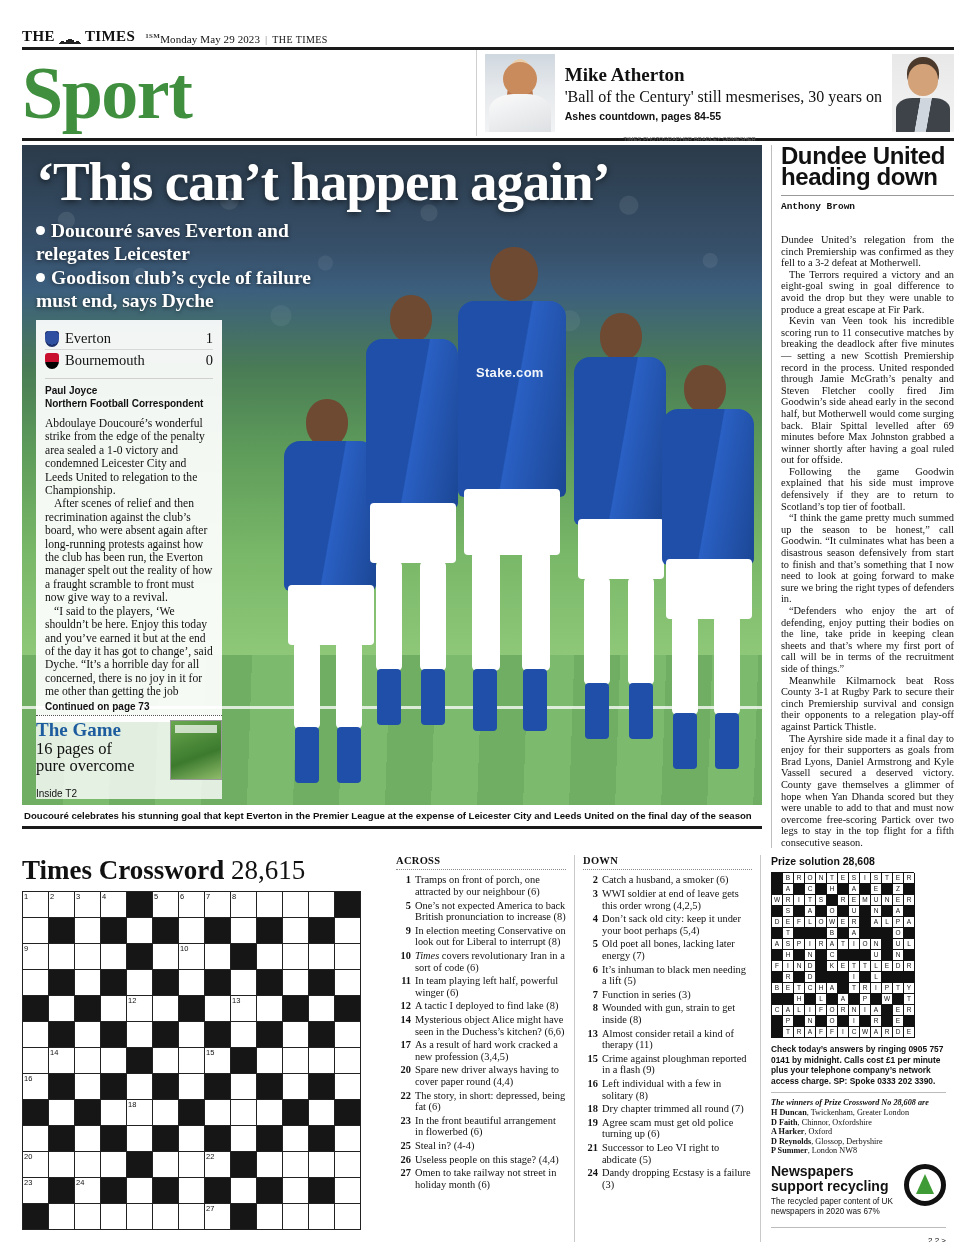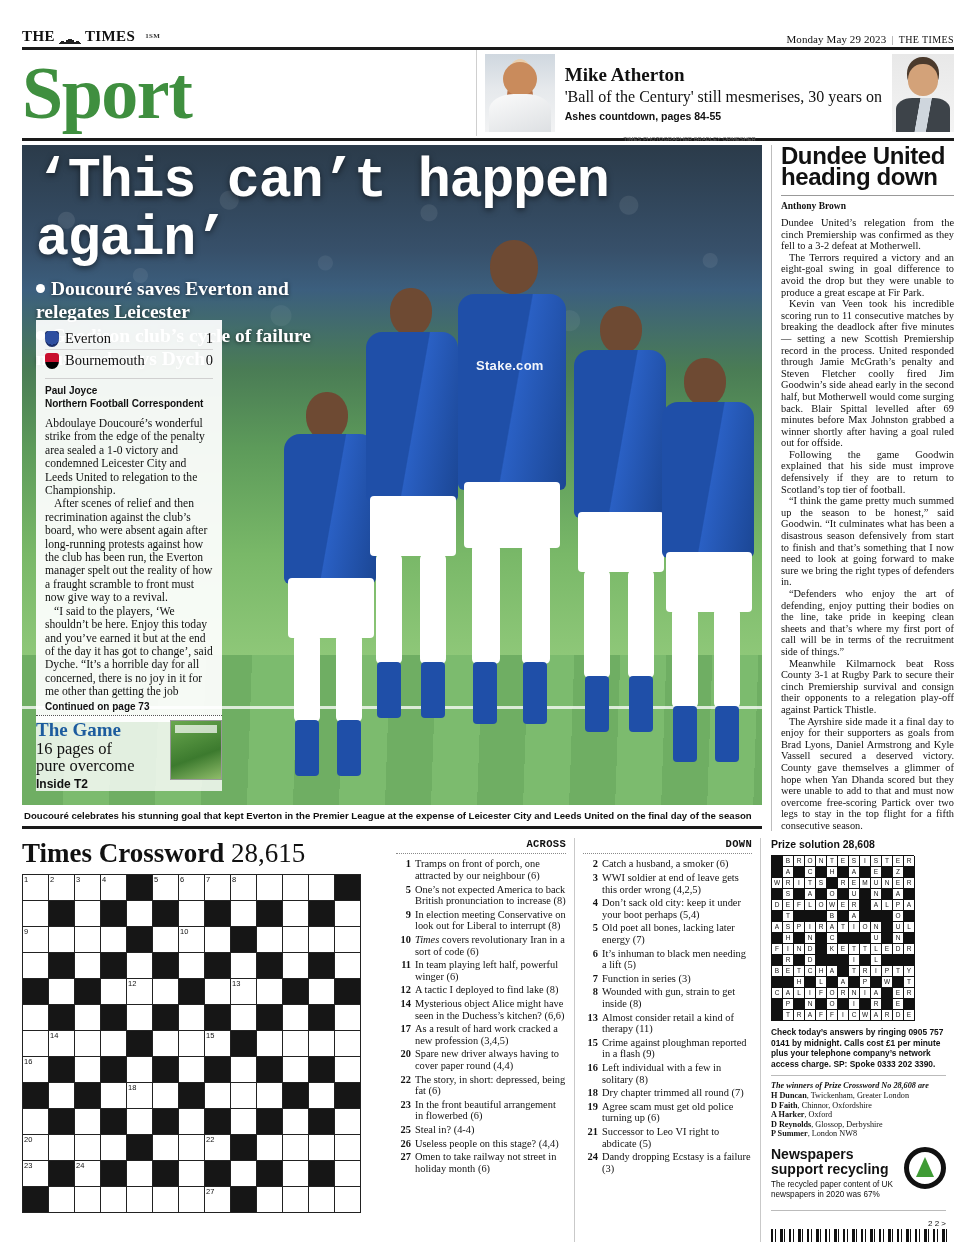--- a/index.html
+++ b/index.html
@@ -8,21 +8,21 @@
     width: 976px; height: 1242px;
     background: #ffffff;
     font-family: "Liberation Serif", serif;
     color: #111;
     overflow: hidden;
   }
   .page { position: relative; width: 976px; height: 1242px; padding: 0 22px; }
 
   
   .masthead-bar {
-    display: flex; align-items: flex-end; justify-content: space-between;
+    display: flex; align-items: flex-end; 
     border-bottom: 3px solid #1a1a1a;
     padding-bottom: 2px; margin-top: 28px;
   }
   .mh-left { display:flex; align-items:baseline; gap: 10px; }
   .mh-times {
     font-family: "Liberation Serif", serif;
     font-weight: bold; font-size: 15px; letter-spacing: .4px;
     display:flex; align-items:center; gap:2px;
   }
   .mh-crest {
@@ -115,33 +115,33 @@
     opacity:.9;
   }
   .pitch {
     position:absolute; left:0; right:0; bottom:0; height:150px;
     background: repeating-linear-gradient(92deg,#6fae63 0 46px,#7cbb6e 46px 92px);
   }
   .pitch-line { position:absolute; left:0; right:0; bottom:96px; height:3px; background:rgba(255,255,255,.75); }
 
   
   .players { position:absolute; left:250px; bottom:0; width:490px; height:560px; }
-  .pl { position:absolute; bottom:7px; }
+  .pl { position:absolute; bottom:0; }
   .pl .head { position:absolute; width:42px; height:48px; border-radius:48%; background:#6e4a33; }
   .pl .torso { position:absolute; width:92px; border-radius:16px 16px 6px 6px;
                background:linear-gradient(100deg,#1f4fa8 0 52%,#2a60c4 53%,#1b4694 100%); }
   .pl .shorts{ position:absolute; width:86px; height:60px; background:#ffffff; border-radius:4px; }
   .pl .legL, .pl .legR { position:absolute; width:26px; background:#ffffff; border-radius:5px; }
   .pl .sock { position:absolute; width:24px; height:56px; background:#1f4fa8; border-radius:4px; }
   .badge-sponsor { position:absolute; color:#fff; font-family:"Liberation Sans",sans-serif;
                    font-weight:bold; font-size:13px; letter-spacing:.3px; opacity:.95; }
 
   .headline-wrap { position:absolute; left:14px; top:8px; width:712px; }
   .headline {
-    font-family:Liberation Mono, monospace; font-weight:bold;
+    font-family:Liberation Serif, serif; font-weight:bold;
     font-size: 55px; line-height: 58px; color:#fff; letter-spacing:-1.2px;
     text-shadow: 0 2px 6px rgba(0,0,0,.55);
   }
   .bullets { margin-top: 8px; color:#fff; font-weight:bold; font-size:19.5px; line-height:23px;
              text-shadow:0 1px 4px rgba(0,0,0,.6); width: 300px; }
   .bullets .li { margin-bottom:1px; }
   .dot { display:inline-block; width:9px; height:9px; border-radius:50%; background:#fff; margin-right:6px; position:relative; top:-2px;}
 
   
   .story-card {
@@ -166,54 +166,54 @@
 
   .game-promo {
     position:absolute; left:14px; top:570px; width:186px;
     border-top:1px dotted #555; padding-top:4px;
     background: rgba(255,255,255,.80);
     display:flex; gap:6px;
   }
   .game-promo .gp-txt { flex:1; }
   .gp-title { color:#1d5c9e; font-weight:bold; font-size:19px; line-height:20px; }
   .gp-line { font-size:16.5px; line-height:17px; }
-  .gp-inside { font-family:"Liberation Sans",sans-serif; font-weight:bold; font-size:12px; margin-top:3px;}
+  .gp-inside { font-family:"Liberation Sans",sans-serif; font-weight:normal; font-size:10px; margin-top:14px;}
   .gp-cover { width:52px; height:60px; background:linear-gradient(160deg,#6aa84f,#3c7a2e 60%,#8fbc6a);
               border:1px solid #999; position:relative; }
   .gp-cover::after{ content:""; position:absolute; left:4px; top:4px; right:4px; height:8px; background:rgba(255,255,255,.7);}
 
   .photo-caption {
     font-family:"Liberation Sans",sans-serif; font-weight:bold; font-size:9.6px;
     padding: 5px 0 5px 2px; border-bottom: 3px solid #1a1a1a;
   }
 
   
   .dundee-head { font-family:"Liberation Sans",sans-serif; font-weight:bold;
                  font-size:24px; line-height:21px; letter-spacing:-.4px; }
   .rule-thin { border-top:1px solid #999; margin:8px 0 5px; }
-  .dundee-byline { font-family:Liberation Serif, serif; font-weight:bold; font-size:9.5px; margin-bottom:6px; }
+  .dundee-byline { font-family:Liberation Mono, monospace; font-weight:bold; font-size:9.5px; margin-bottom:22px; }
   .dundee-body { font-size:10.4px; line-height:11.6px; text-align: justify; }
   .dundee-body p { margin:0; text-indent:8px; }
   .dundee-body p:first-child { text-indent:0; }
 
   
   .bottom { display:flex; margin-top:7px; }
   .cw-col { width: 366px; }
   .cw-title { font-weight:bold; font-size:27px; margin-bottom:5px; }
   .cw-title .num { font-weight:normal; }
   .grid { display:grid; grid-template-columns: repeat(13, 26px); grid-auto-rows: 26px;
           border-left:1px solid #222; border-top:1px solid #222; width: 339px;}
   .cell { border-right:1px solid #222; border-bottom:1px solid #222; position:relative; background:#fff; }
   .cell.blk { background:#161616; }
   .cell .n { position:absolute; left:1px; top:0px; font-family:"Liberation Sans",sans-serif;
              font-size:7.5px; line-height:9px; }
 
   .clue-col { width: 186px; padding: 0 8px; }
   .clue-col.down { border-left:1px solid #c9c9c9; }
-  .clue-h { font-family:Liberation Mono, monospace; font-weight:bold; font-size:10.5px; letter-spacing:.3px;text-align:right; }
+  .clue-h { font-family:Liberation Serif, serif; font-weight:bold; font-size:10.5px; letter-spacing:.3px; }
   .clue-rule { border-top:1px dotted #8a8a8a; margin:3px 0 4px; }
   .clue { display:flex; font-size:10.4px; line-height:11.6px; margin-bottom:2px; }
   .clue .cn { width:15px; text-align:right; font-weight:bold; margin-right:4px; flex:none; }
   .clue .ct { flex:1; }
   .clue .ct i { font-style: italic; }
 
   
   .prize-col { width: 186px; padding-left: 10px; border-left:1px solid #c9c9c9; }
   .prize-title { font-family:"Liberation Sans",sans-serif; font-weight:bold; font-size:10.5px; margin-bottom:5px;}
   .sol-grid { display:grid; grid-template-columns: repeat(13, 11px); grid-auto-rows:11px;
@@ -390,21 +390,21 @@
 
     <div class="right-col">
       <div class="dundee-head">Dundee United heading down</div>
       <div class="rule-thin"></div>
       <div class="dundee-byline">Anthony Brown</div>
       <div class="dundee-body">
         <p>Dundee United’s relegation from the cinch Premiership was confirmed as they fell to a 3-2 defeat at Motherwell.</p>
         <p>The Terrors required a victory and an eight-goal swing in goal difference to avoid the drop but they were unable to produce a great escape at Fir Park.</p>
         <p>Kevin van Veen took his incredible scoring run to 11 consecutive matches by breaking the deadlock after five minutes — setting a new Scottish Premiership record in the process. United responded through Jamie McGrath’s penalty and Steven Fletcher coolly fired Jim Goodwin’s side ahead early in the second half, but Motherwell would come surging back. Blair Spittal levelled after 69 minutes before Max Johnston grabbed a winner shortly after having a goal ruled out for offside.</p>
         <p>Following the game Goodwin explained that his side must improve defensively if they are to return to Scotland’s top tier of football.</p>
-        <p>“I think the game pretty much summed up the season to be honest,” said Goodwin. “It culminates what has been a disastrous season defensively from start to finish and that’s something that I now need to look at going forward to make sure we bring the right types of defenders in.</p>
+        <p>“I think the game pretty much summed up the season to be honest,” call Goodwin. “It culminates what has been a disastrous season defensively from start to finish and that’s something that I now need to look at going forward to make sure we bring the right types of defenders in.</p>
         <p>“Defenders who enjoy the art of defending, enjoy putting their bodies on the line, take pride in keeping clean sheets and that’s where my first port of call will be in terms of the recruitment side of things.”</p>
         <p>Meanwhile Kilmarnock beat Ross County 3-1 at Rugby Park to secure their cinch Premiership survival and consign their opponents to a relegation play-off against Partick Thistle.</p>
         <p>The Ayrshire side made it a final day to enjoy for their supporters as goals from Brad Lyons, Daniel Armstrong and Kyle Vassell secured a deserved victory. County gave themselves a glimmer of hope when Yan Dhanda scored but they were unable to add to that and must now overcome free-scoring Partick over two legs to stay in the top flight for a fifth consecutive season.</p>
       </div>
     </div>
   </div>
 
   <div class="bottom">
 
     <div class="cw-col">

